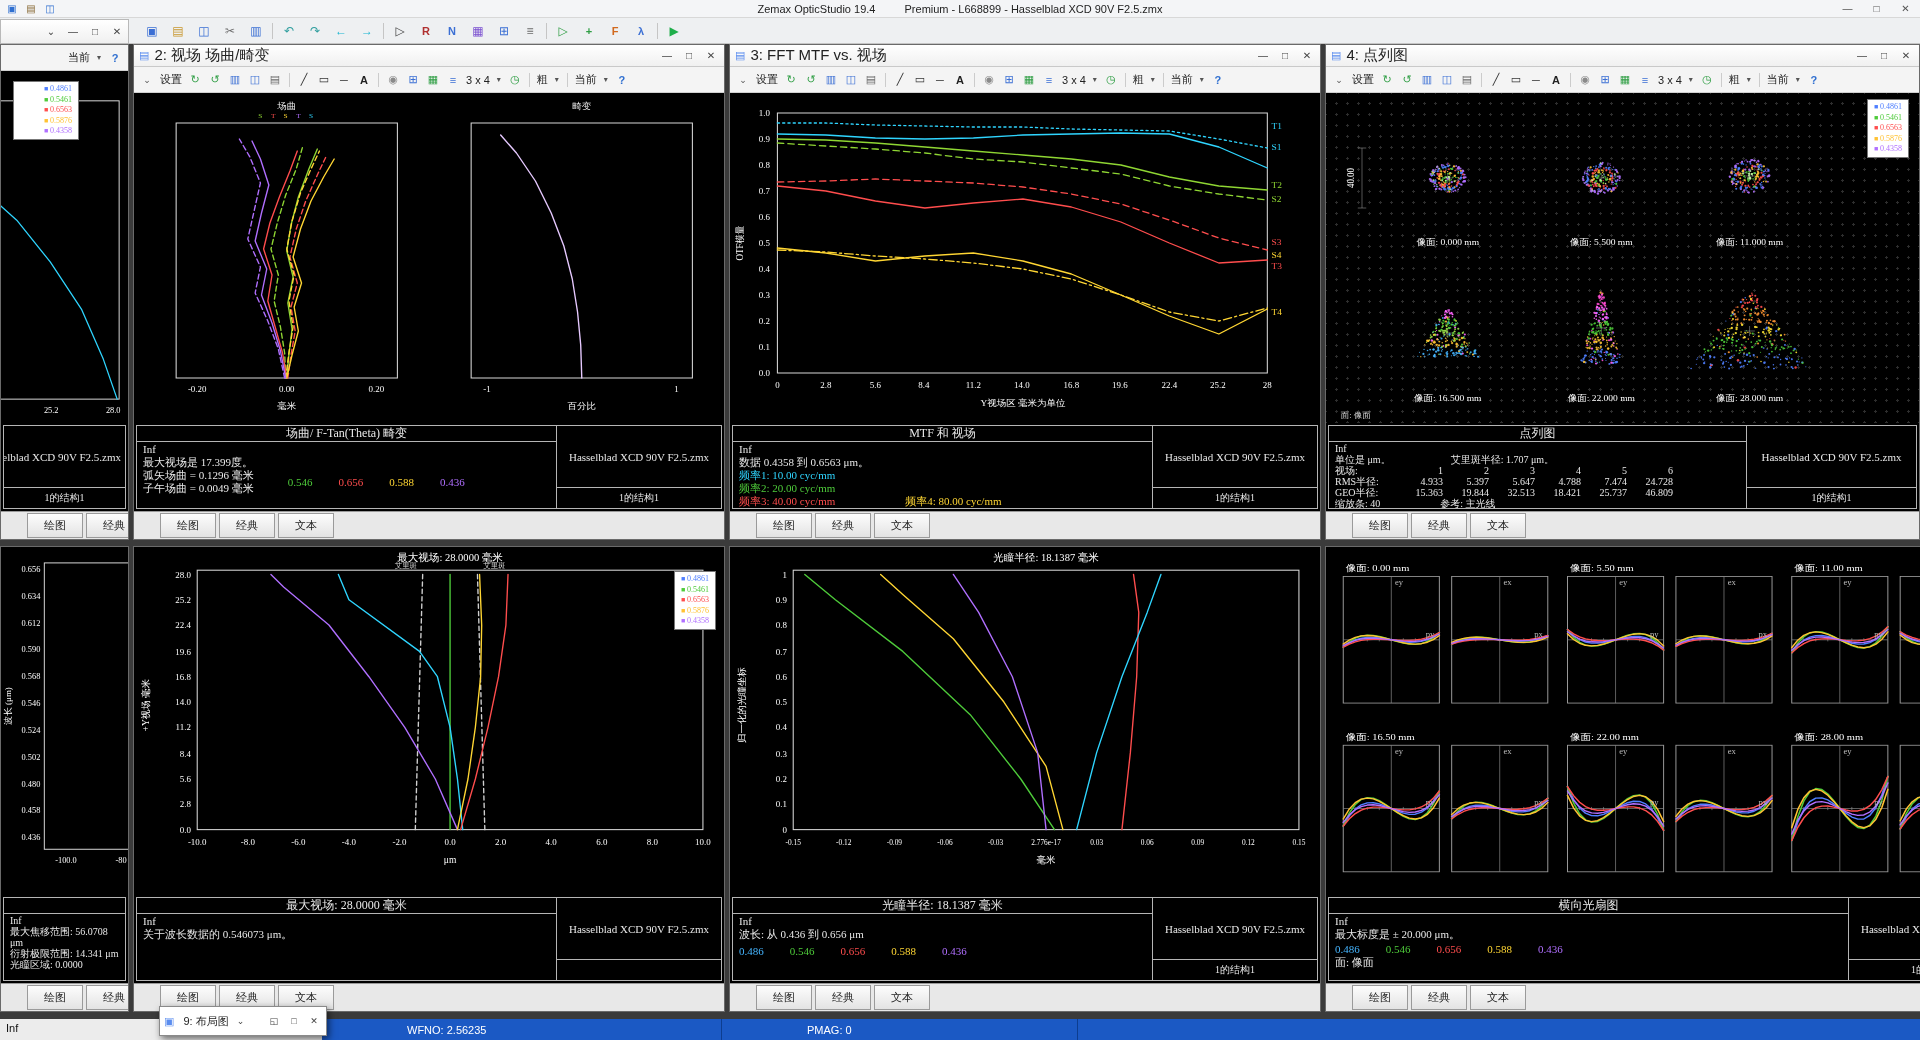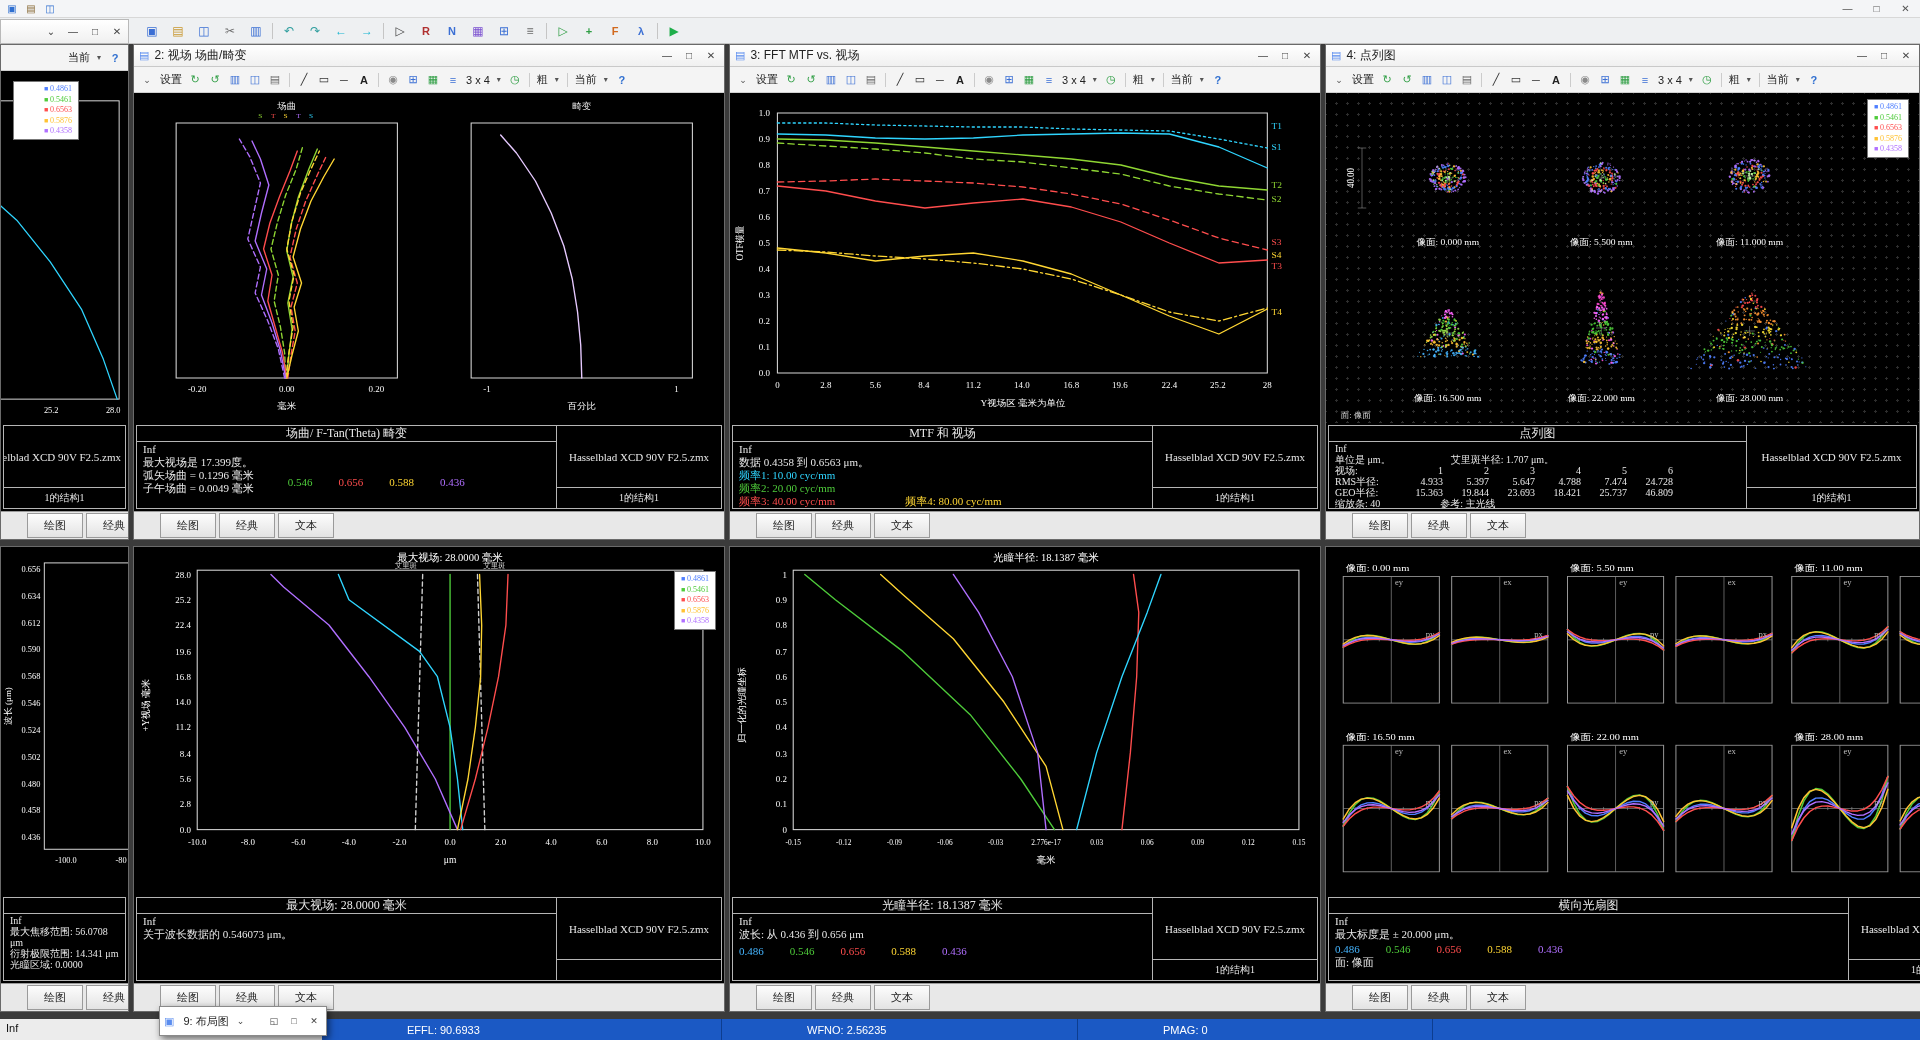--- a/index.html
+++ b/index.html
@@ -21,21 +21,21 @@
   .ri.sep{width:1px;height:16px;background:#c5c5c5}
 
   
   .w1tb{position:absolute;left:0;top:19px;width:129px;height:25px;background:linear-gradient(#ffffff,#f0f0f0);border:1px solid #b9b9b9;display:flex;align-items:center;justify-content:flex-end;z-index:12}
 
   
   .mdi{position:absolute;left:0;top:44px;width:1920px;height:975px;background:#3b3b3b}
   .win{position:absolute;display:flex;flex-direction:column;background:#000;border:1px solid #6a6a6a}
   .wtitle{height:22px;flex:0 0 22px;background:linear-gradient(#ffffff,#f0f0f0);border-bottom:1px solid #c9c9c9;display:flex;align-items:center;padding:0 2px 0 5px}
   .wicon{font-size:11px;color:#5b8def;margin-right:5px}
-  .wname{font-size:12px;color:#222;white-space:nowrap;overflow:hidden}
+  .wname{font-size:15px;color:#222;white-space:nowrap;overflow:hidden}
   .wctls{margin-left:auto;display:flex}
   .wc{width:22px;text-align:center;font-size:10px;color:#444;cursor:default}
   .wtools{height:26px;flex:0 0 26px;background:#f4f4f4;border-bottom:1px solid #d0d0d0;display:flex;align-items:center;gap:2px;padding:0 4px;overflow:hidden}
   .wt.i{width:18px;text-align:center;font-size:11px;color:#444;flex:0 0 auto}
   .wt.t{font-size:11px;color:#222;padding:0 2px;flex:0 0 auto;white-space:nowrap}
   .wt.b{font-weight:bold}
   .wt.caret{width:10px;font-size:8px;color:#555}
   .wt.sep{width:1px;height:14px;background:#ccc;margin:0 3px;flex:0 0 auto}
   .plot{flex:1 1 auto;background:#000;position:relative;overflow:hidden}
   .plotsvg{width:100%;height:100%;display:block}
@@ -109,20 +109,24 @@
 </head>
 <body>
 
 <div class="app">
 
   <div class="titlebar">
     <div class="qicons">
       <span class="qi" style="color:#2f6fd0">▣</span>
         <span class="qi" style="color:#8a6d3b">▤</span>
         <span class="qi" style="color:#2f6fd0">◫</span>
+    </div>
+    <div class="apptitle">
+      <span>Zemax OpticStudio 19.4</span>
+      <span class="t2">Premium - L668899 - Hasselblad XCD 90V F2.5.zmx</span>
     </div>
     <div class="appctls">
       <span class="ac">—</span>
       <span class="ac">□</span>
       <span class="ac">✕</span>
     </div>
   </div>
 
   <div class="ribbon">
     <div class="ribicons">
@@ -2113,21 +2117,21 @@
                 <span class="sv">5.397</span>
                 <span class="sv">5.647</span>
                 <span class="sv">4.788</span>
                 <span class="sv">7.474</span>
                 <span class="sv">24.728</span>
             </div>
             <div class="srow">
               <span class="slab">GEO半径:</span>
               <span class="sv">15.363</span>
                 <span class="sv">19.844</span>
-                <span class="sv">23.693</span>
+                <span class="sv">32.513</span>
                 <span class="sv">18.421</span>
                 <span class="sv">25.737</span>
                 <span class="sv">46.809</span>
             </div>
             <div class="frow">
               <span>缩放条: 40</span>
               <span class="ml60">参考: 主光线</span>
             </div>
           </div>
         </div>
@@ -2558,21 +2562,20 @@
     <div class="ptabs">
       <div class="tab">绘图</div>
         <div class="tab">经典</div>
         <div class="tab">文本</div>
     </div>
   </div>
 
   <div class="statusrow">
     <span class="statusinf">Inf</span>
     <div class="statusblue">
-      <span class="scell">EFFL: 90.6933</span>
         <span class="scell">WFNO: 2.56235</span>
         <span class="scell">PMAG: 0</span>
     </div>
   </div>
 
   <div class="floatwin">
     <span class="wicon">▣</span>
     <span class="fw-title">9: 布局图</span>
     <span class="fw-c">⌄</span>
     <span class="fw-c" style="margin-left:auto">◱</span>

